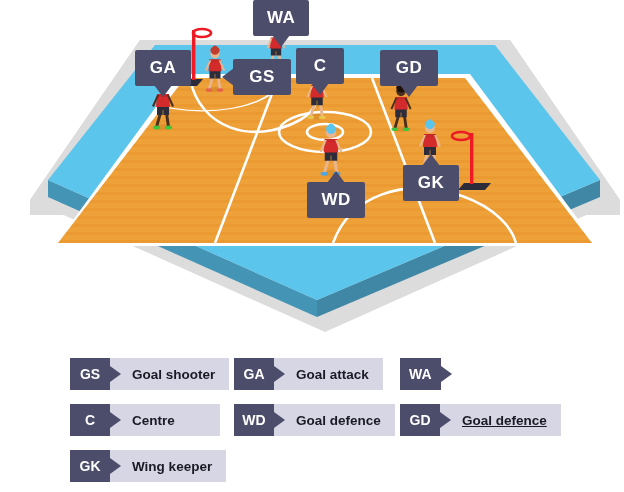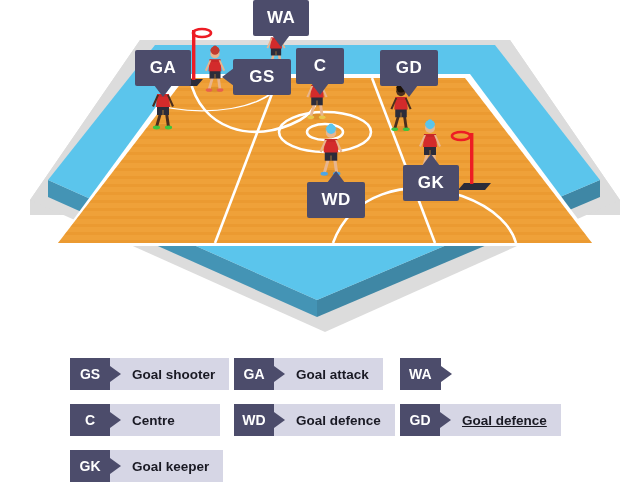--- a/index.html
+++ b/index.html
@@ -322,15 +322,15 @@
     <div class="legend-item" style="left: 234px; top: 52px; width: 148px;">
       <div class="legend-badge">WD<span class="notch"></span></div>
       <div class="legend-label" style="flex: 1 1 0%;">Goal defence</div>
     </div>
     <div class="legend-item" style="left: 400px; top: 52px; width: 148px;">
       <div class="legend-badge">GD<span class="notch"></span></div>
       <div class="legend-label" style="flex: 1 1 0%; text-decoration: underline;">Goal defence</div>
     </div>
     <div class="legend-item" style="left: 70px; top: 98px; width: 150px;">
       <div class="legend-badge">GK<span class="notch"></span></div>
-      <div class="legend-label" style="flex: 1 1 0%;">Goal keeper</div>
+      <div class="legend-label" style="flex: 1 1 0%;">Wing keeper</div>
     </div>
   </div>
 
 </body></html>

